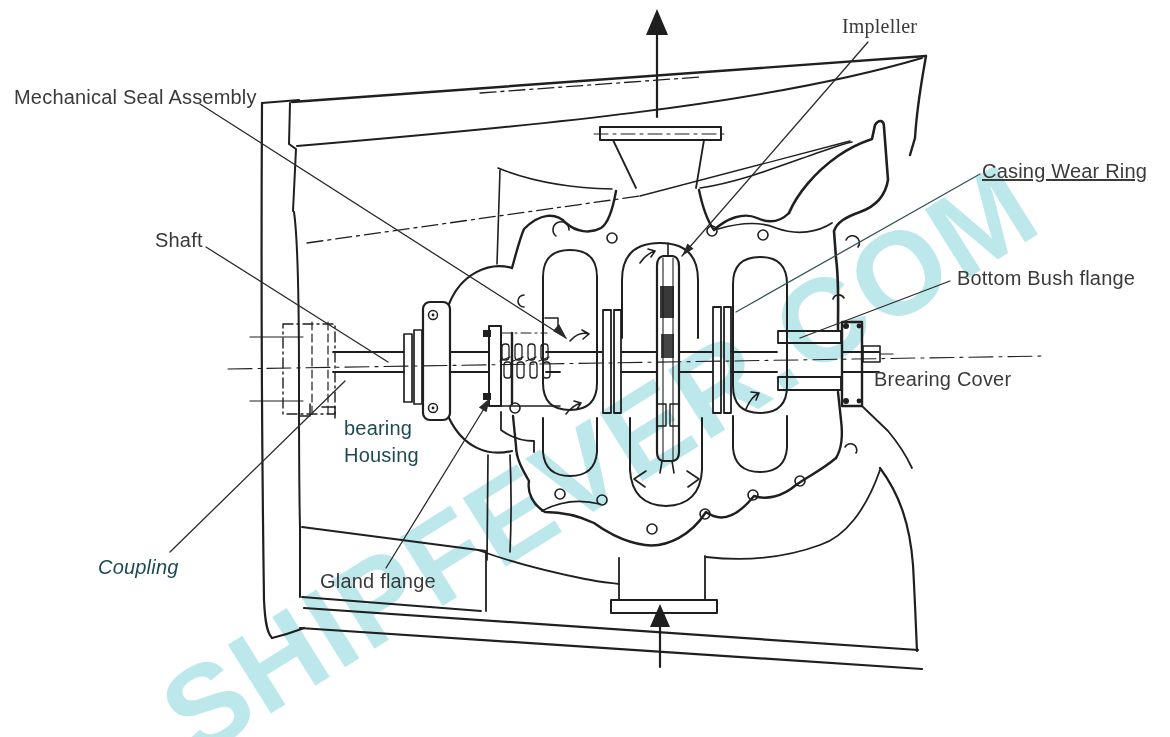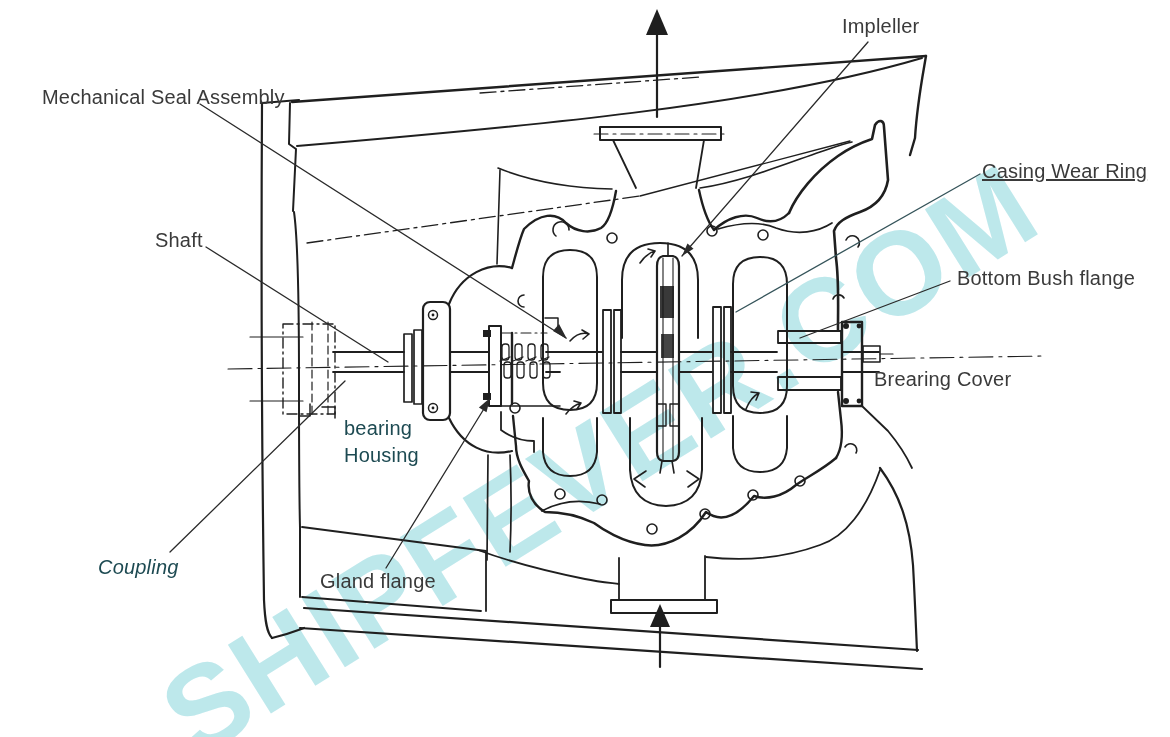--- a/index.html
+++ b/index.html
@@ -204,22 +204,22 @@
       <path d="M868,42 L682,256"></path>
       <polygon points="682,256 687.5,243.6 693.5,248.8" fill="#2a2a2a" stroke="none"></polygon>
       <path d="M980,174 L736,312" stroke="#35545a"></path>
       <path d="M950,281 L800,338"></path>
       <path d="M170,552 L345,381"></path>
       <path d="M386,568 L490,399"></path>
       <polygon points="490,398 486.5,412.2 478.9,407.6" fill="#2a2a2a" stroke="none"></polygon>
     </g>
   </svg>
 
-  <div class="lbl" style="left:14px;top:84px;margin-left:28px;">Mechanical Seal Assembly</div>
-  <div class="lbl" style="left:842px;top:13px;">Impleller</div>
+  <div class="lbl" style="left:14px;top:84px;">Mechanical Seal Assembly</div>
+  <div class="lbl" style="left:842px;top:13px;font-family:Liberation Serif, serif;">Impleller</div>
   <div class="lbl" style="left:982px;top:158px;text-decoration:underline;">Casing Wear Ring</div>
   <div class="lbl" style="left:155px;top:227px;">Shaft</div>
   <div class="lbl" style="left:957px;top:265px;">Bottom Bush flange</div>
   <div class="lbl teal" style="left:344px;top:415px;">bearing
 Housing</div>
   <div class="lbl" style="left:874px;top:366px;">Brearing Cover</div>
   <div class="lbl teal" style="left:98px;top:554px;font-style:italic;">Coupling</div>
   <div class="lbl" style="left:320px;top:568px;">Gland flange</div>
 </div>
 

